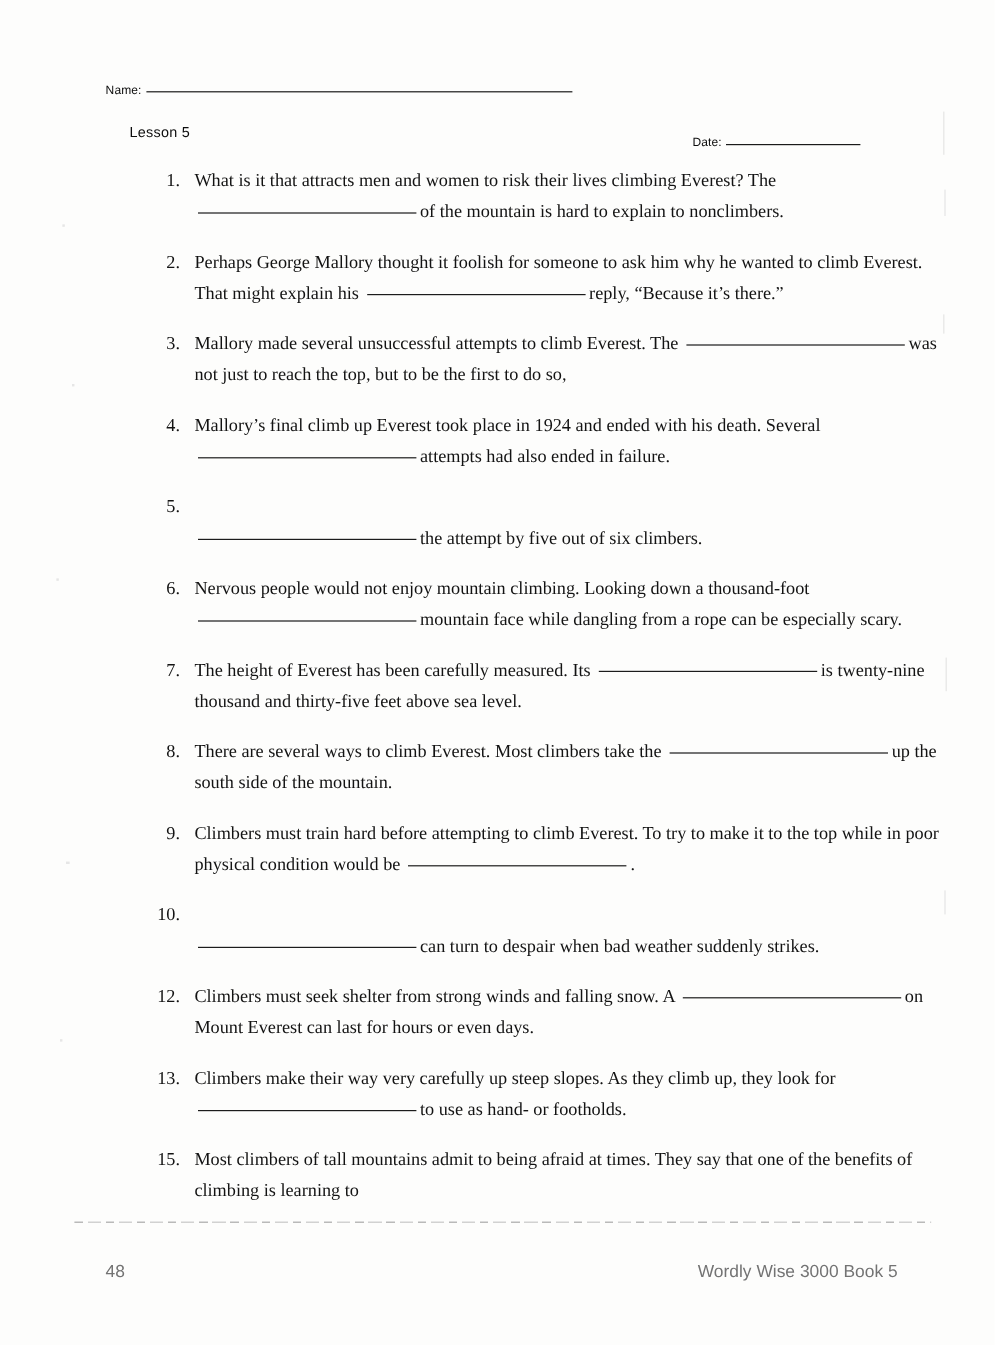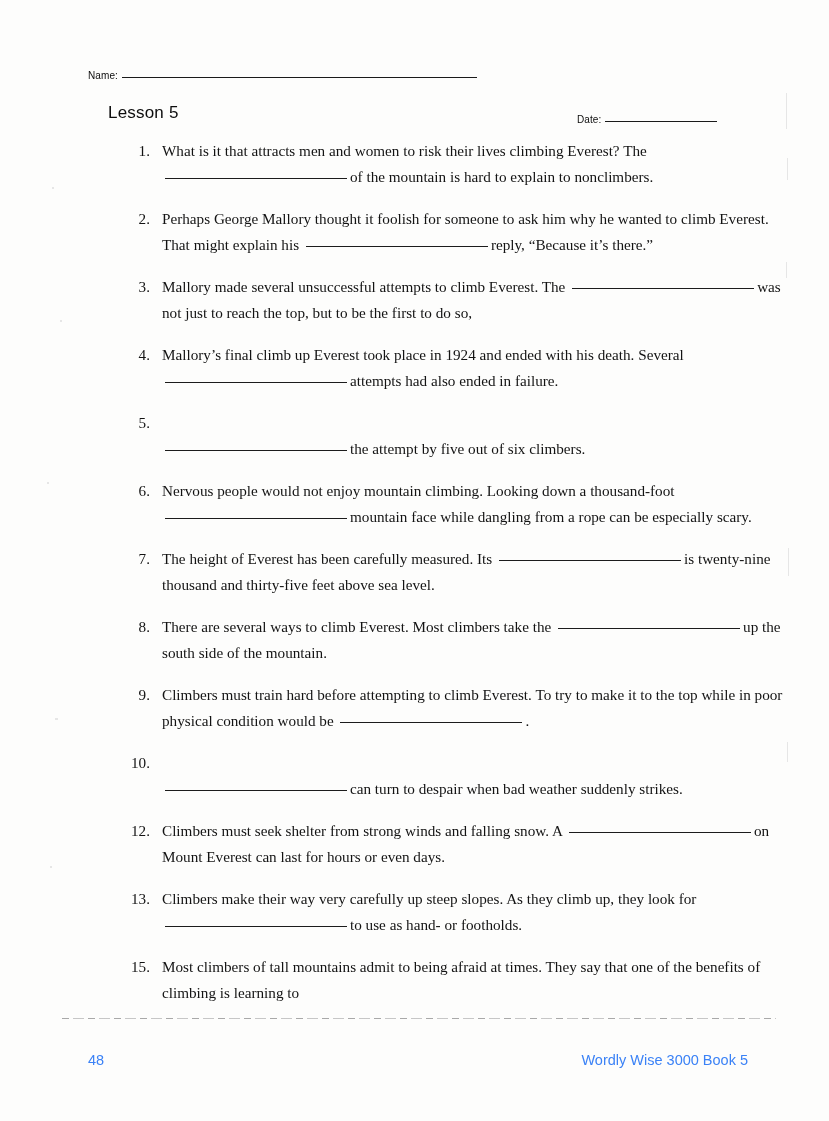--- a/index.html
+++ b/index.html
@@ -55,21 +55,21 @@
   .field-name .field-rule { width: 355px; }
   .field-date { left: 489px; top: 0; margin-top: 44px; }
   .field-date .field-rule { width: 112px; }
 
   
   .lesson-title {
     position: absolute;
     left: 108px;
     top: 103px;
     font-family: "Liberation Sans", "DejaVu Sans", sans-serif;
-    font-size: 17px;
+    font-size: 12px;
     font-weight: 400;
     letter-spacing: 0.2px;
     color: #0d0d0d;
   }
 
   
   .items {
     position: absolute;
     left: 124px;
     top: 138px;
@@ -129,21 +129,21 @@
   .footer {
     position: absolute;
     left: 88px;
     top: 1052px;
     width: 660px;
     display: flex;
     justify-content: space-between;
     align-items: baseline;
     font-family: "Liberation Sans", "DejaVu Sans", sans-serif;
     font-size: 14.5px;
-    color: #3b82f6;
+    color: #737373;
   }
 
   
   .speckle {
     position: absolute;
     background: #cfcfcf;
     opacity: 0.5;
   }
 </style>
 </head>

